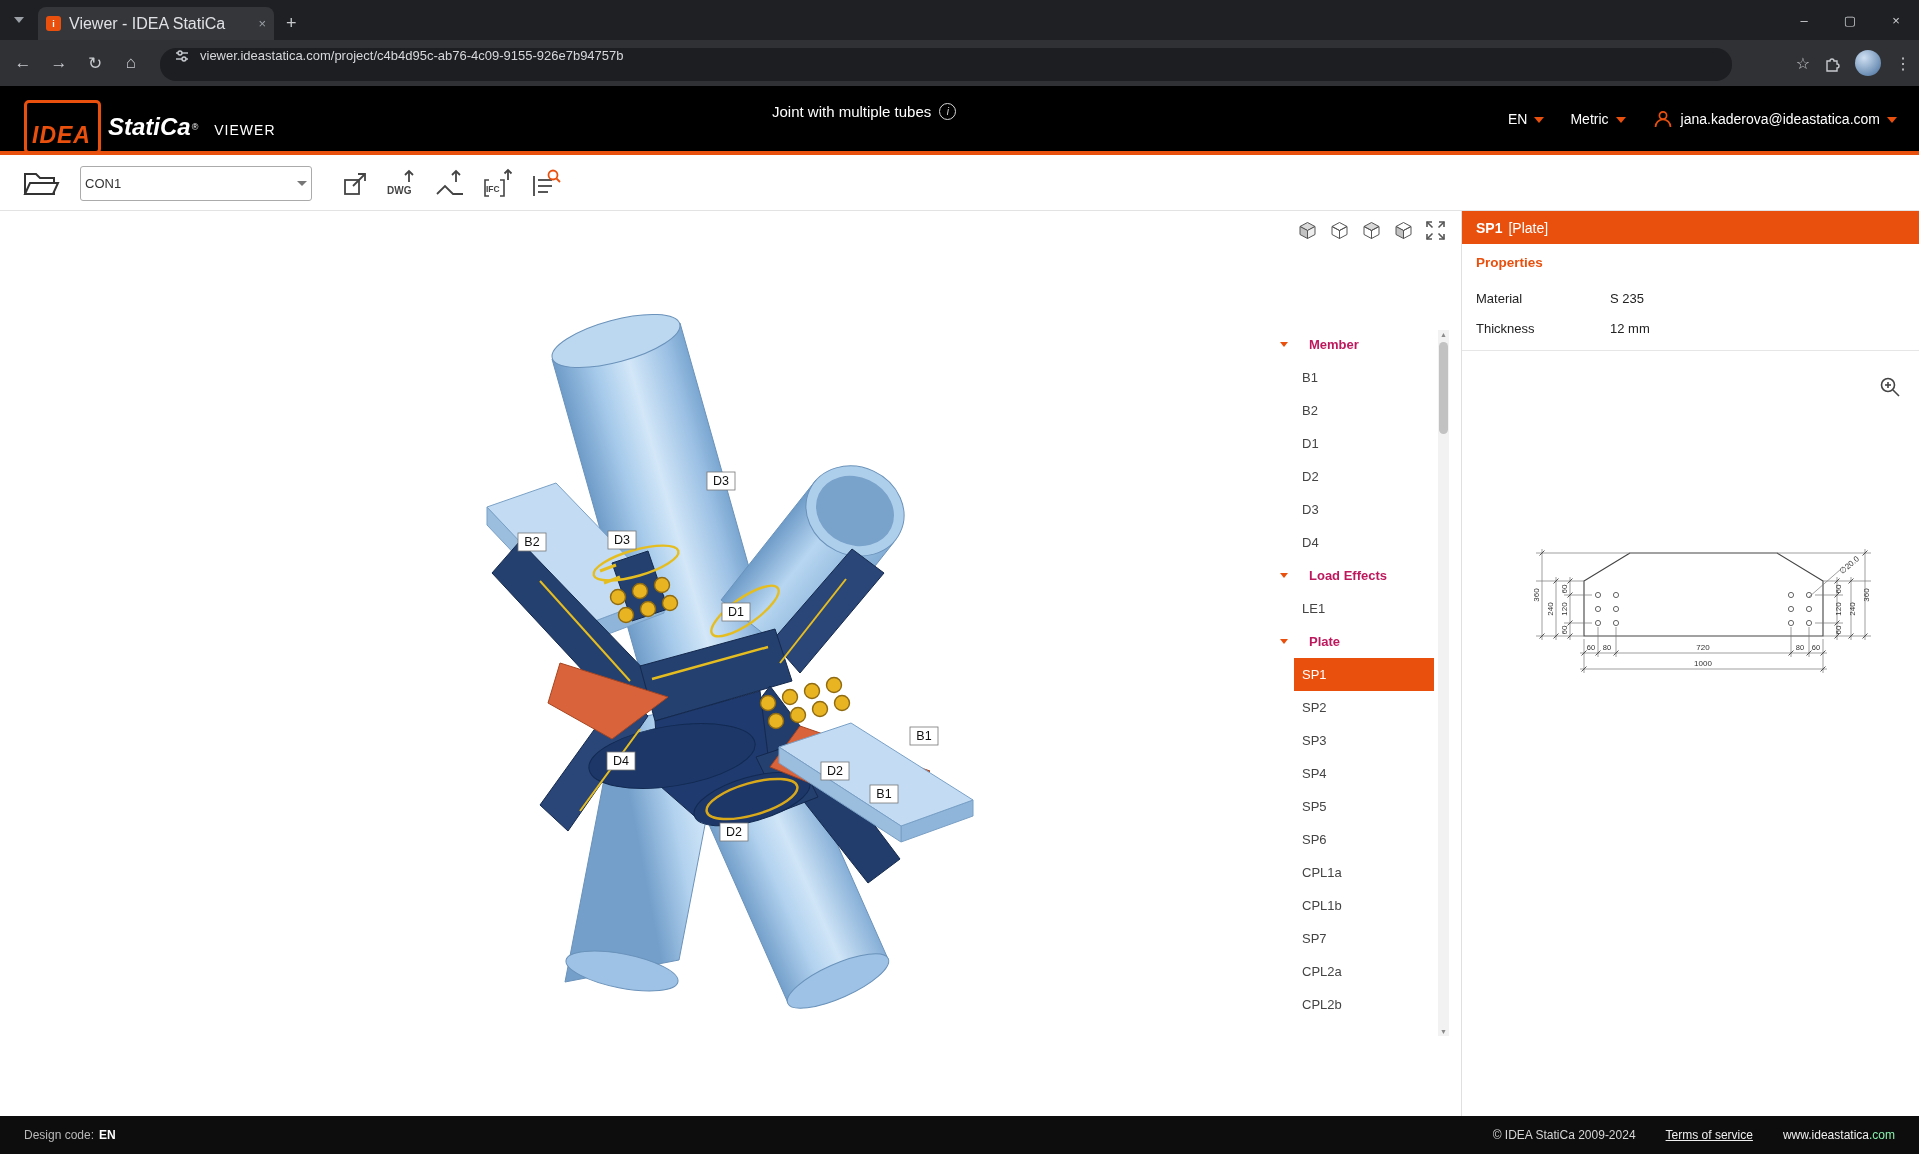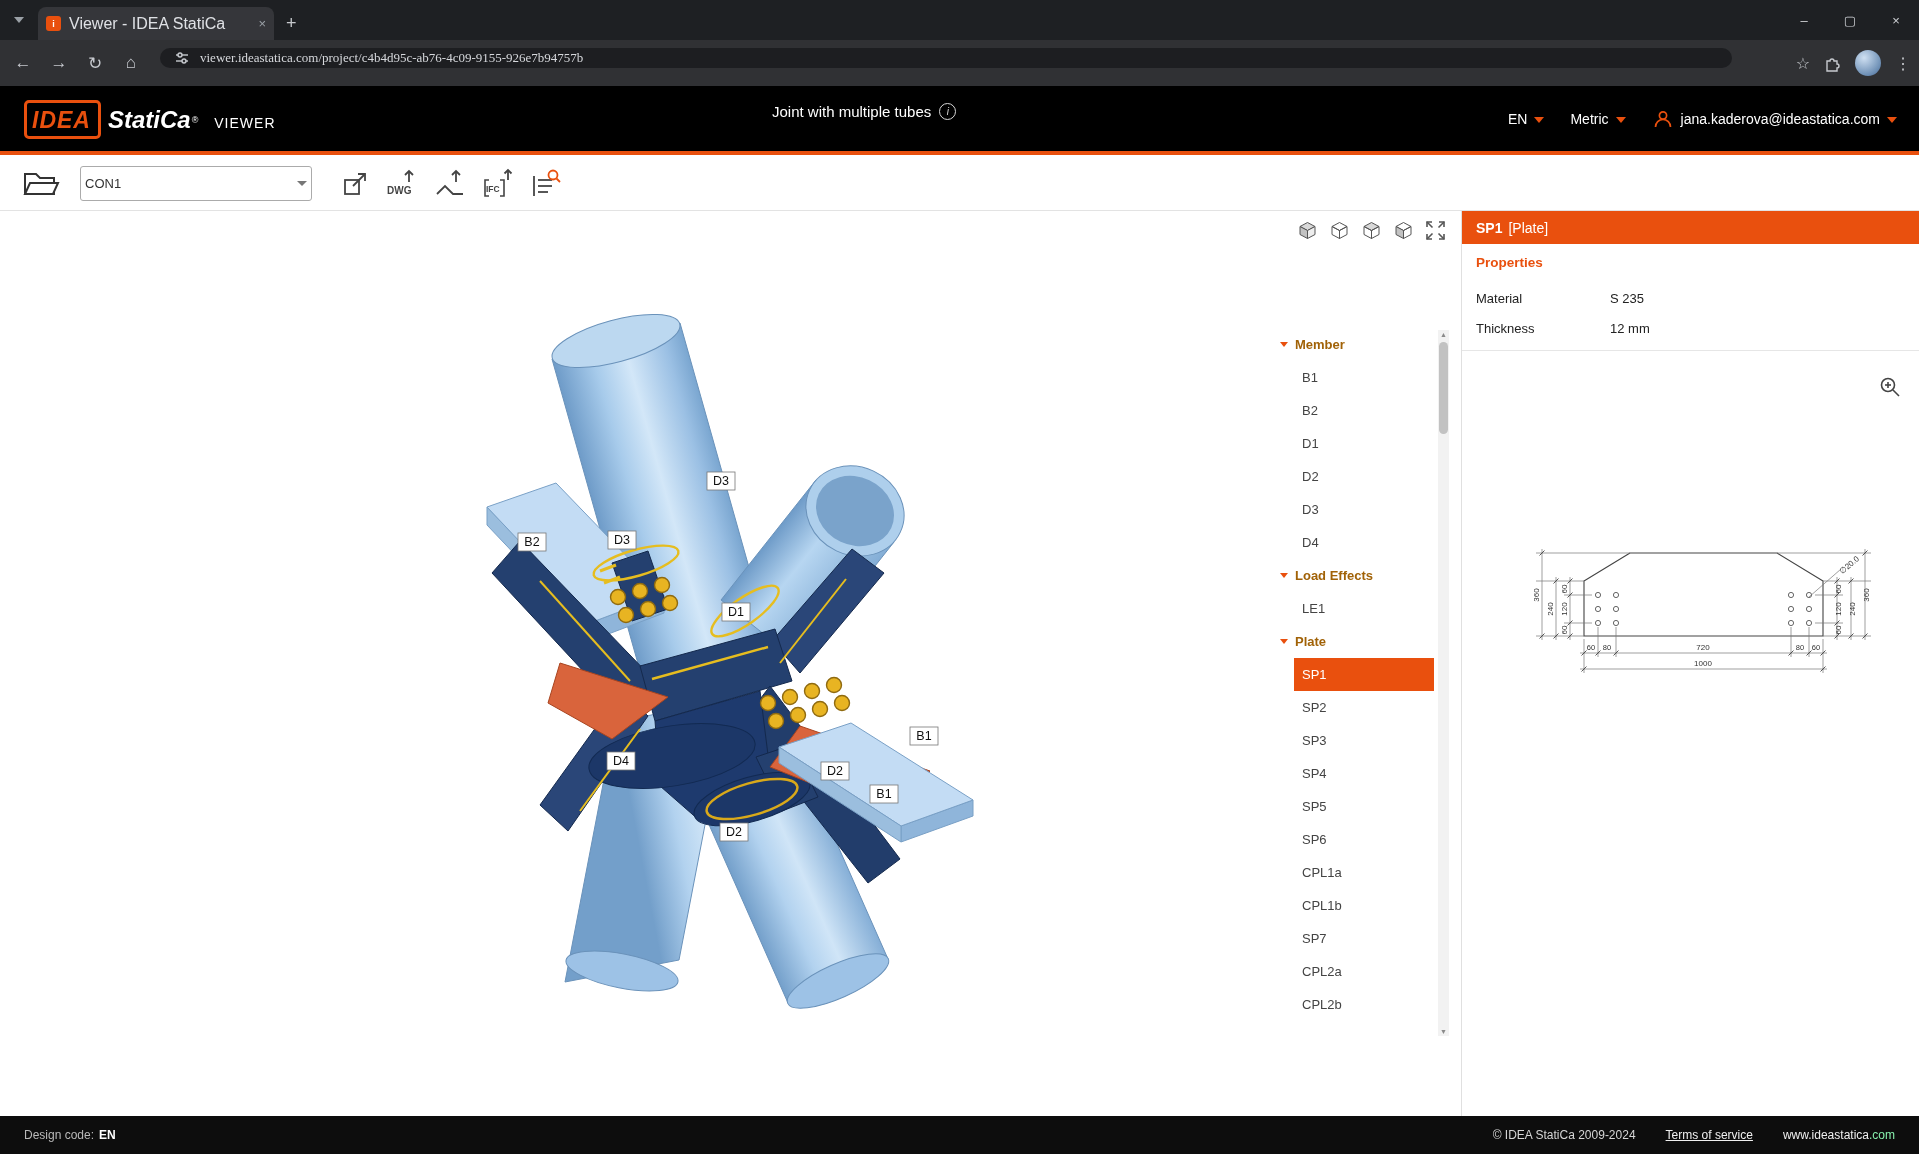--- a/index.html
+++ b/index.html
@@ -18,32 +18,32 @@
   .tab-close{color:#9aa0a6;font-size:13px;margin-left:6px;flex:0 0 auto;cursor:pointer;}
   #newtab{position:absolute;left:286px;top:10px;color:#c6c8cc;font-size:18px;line-height:26px;cursor:pointer;}
   #wincontrols{position:absolute;right:0;top:0;height:40px;display:flex;}
   #wincontrols span{width:46px;height:40px;display:flex;align-items:center;justify-content:center;
     color:#cfd1d5;font-size:13px;cursor:pointer;}
 
   
   #navbar{position:absolute;left:0;top:40px;width:1919px;height:46px;background:#303134;}
   .nav-icon{position:absolute;top:0;height:46px;display:flex;align-items:center;justify-content:center;
     width:34px;color:#c7cacf;font-size:17px;cursor:pointer;}
-  #urlbar{position:absolute;left:160px;top:8px;width:1572px;height:20px;background:#1d1e21;
-    border-radius:16px;display:flex;align-items:center;padding:0 14px;box-sizing:border-box;font-family:Liberation Serif, serif;}
+  #urlbar{position:absolute;left:160px;top:8px;width:1572px;height:33px;background:#1d1e21;
+    border-radius:16px;display:flex;padding:0 14px;box-sizing:border-box;}
   #url-text{color:#d6d8dc;font-size:13px;margin-left:10px;white-space:nowrap;}
   #nav-right{position:absolute;right:8px;top:0;height:46px;display:flex;align-items:center;gap:14px;}
   #nav-right .nri{color:#c7cacf;font-size:16px;cursor:pointer;}
   #avatar{width:26px;height:26px;border-radius:50%;background:radial-gradient(circle at 35% 30%,#cfe0f2,#6d8fb5 70%,#44608a);cursor:pointer;}
 
   
   #appheader{position:absolute;left:0;top:86px;width:1919px;height:65px;background:#000;border-bottom:4px solid #e9500e;}
   #logo{position:absolute;left:24px;top:14px;display:flex;align-items:center;}
   #logo-box{border:3px solid #e9500e;border-radius:5px;color:#e9500e;font-weight:bold;font-style:italic;
-    font-size:23px;padding:4px 7px 2px 5px;letter-spacing:1px;}
+    font-size:23px;padding:19px 7px 2px 5px;letter-spacing:1px;}
   #logo-statica{color:#fff;font-weight:bold;font-style:italic;font-size:24px;margin-left:7px;}
   #logo-reg{color:#fff;font-size:9px;vertical-align:super;margin-left:1px;}
   #viewer-label{color:#fff;font-size:14px;letter-spacing:1px;margin-left:16px;margin-top:6px;}
   #hdr-title{position:absolute;left:772px;top:0;height:51px;display:flex;align-items:center;gap:8px;color:#fff;font-size:15px;}
   .info-circ{width:15px;height:15px;border:1.4px solid #d8d8d8;border-radius:50%;display:flex;align-items:center;
     justify-content:center;font-size:10px;color:#d8d8d8;font-style:italic;cursor:pointer;}
   #hdr-right{position:absolute;right:22px;top:0;height:65px;display:flex;align-items:center;gap:26px;}
   .hdr-item{display:flex;align-items:center;gap:7px;color:#fff;font-size:14px;cursor:pointer;}
   .chev-orange{width:0;height:0;border-left:5px solid transparent;border-right:5px solid transparent;
     border-top:6px solid #e9500e;margin-top:2px;}
@@ -58,21 +58,21 @@
   .tool-btn{position:absolute;top:10px;width:38px;height:38px;display:flex;align-items:center;justify-content:center;cursor:pointer;}
 
   
   #scene{position:absolute;left:0;top:211px;width:1460px;height:905px;}
   #view-tools{position:absolute;left:1297px;top:220px;display:flex;gap:11px;}
   .vt{width:21px;height:21px;cursor:pointer;}
 
   
   #tree{position:absolute;left:1278px;top:328px;width:170px;}
   .tree-row{height:33px;display:flex;align-items:center;font-size:13px;color:#444;cursor:pointer;box-sizing:border-box;}
-  .tree-row.section{font-weight:bold;color:#a16207;gap:7px;}
+  .tree-row.section{font-weight:bold;color:#be185d;gap:21px;}
   .tree-chev{width:0;height:0;border-left:4px solid transparent;border-right:4px solid transparent;
     border-top:5px solid #e9500e;margin-left:2px;}
   .tree-row.item{padding-left:24px;}
   .tree-row.item.selected{background:#e9500e;color:#fff;margin-left:16px;padding-left:8px;width:140px;}
   #tree-scrollbar{position:absolute;left:1438px;top:330px;width:11px;height:706px;background:#f2f2f2;}
   #tree-thumb{position:absolute;left:1px;top:12px;width:9px;height:92px;background:#c2c2c2;border-radius:5px;cursor:pointer;}
   .sb-arrow{position:absolute;left:0;width:11px;text-align:center;font-size:7px;color:#8a8a8a;}
 
   
   #panel{position:absolute;left:1461px;top:211px;width:458px;height:905px;background:#fff;border-left:1px solid #e0e0e0;box-sizing:border-box;}

